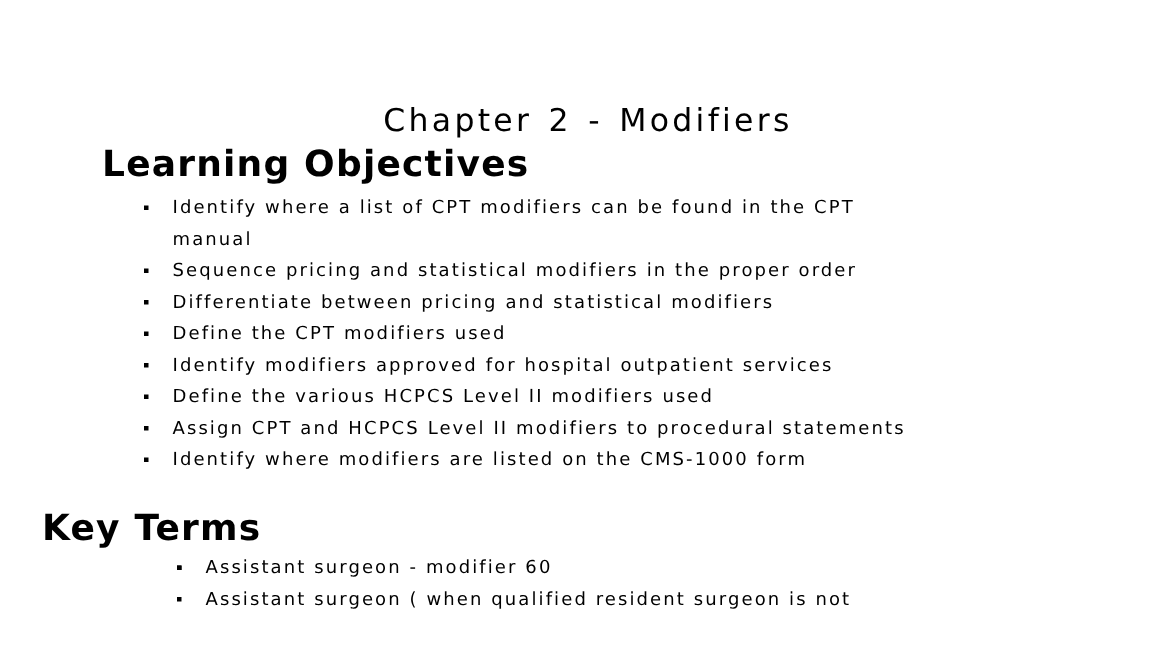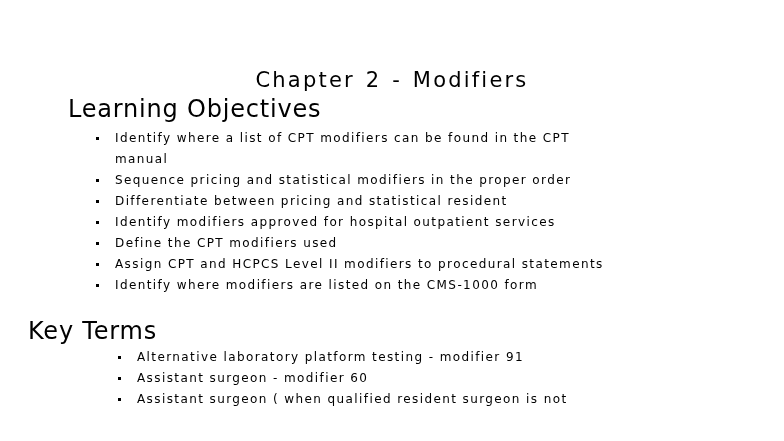--- a/index.html
+++ b/index.html
@@ -11,21 +11,21 @@
   }
   .page { width:784px; height:441px; padding-top:68px; overflow:hidden; background:#ffffff; }
 
   .doc-title {
     font-size:21px; line-height:25px; font-weight:normal;
     letter-spacing:2.2px; word-spacing:2px;
     text-align:center;
   }
 
   .section-heading {
-    font-size:24px; line-height:29px; font-weight:normal;
+    font-size:24px; line-height:29px; font-weight:bold;
     letter-spacing:0.8px;
     margin-left:68px;
   }
   .h-learning { margin-top:2px; }
   .h-keyterms { margin-top:21px;margin-left:28px; }
 
   ul.bullets {
     list-style:none;
     font-size:12px; line-height:21px;
     letter-spacing:1.4px;
@@ -46,28 +46,29 @@
 <div class="page">
 
   <div class="doc-title">Chapter 2 - Modifiers</div>
 
   <h1 class="section-heading h-learning">Learning Objectives</h1>
 
   <ul class="bullets list-objectives">
     <li><span class="bullet"></span><span class="li-text">Identify where a list of CPT modifiers can be found in the CPT
 manual</span></li>
     <li><span class="bullet"></span><span class="li-text">Sequence pricing and statistical modifiers in the proper order</span></li>
-    <li><span class="bullet"></span><span class="li-text">Differentiate between pricing and statistical resident</span></li>
+    <li><span class="bullet"></span><span class="li-text">Differentiate between pricing and statistical modifiers</span></li>
+    <li><span class="bullet"></span><span class="li-text">Define the CPT modifiers used</span></li>
     <li><span class="bullet"></span><span class="li-text">Identify modifiers approved for hospital outpatient services</span></li>
-    <li><span class="bullet"></span><span class="li-text">Define the CPT modifiers used</span></li>
+    <li><span class="bullet"></span><span class="li-text">Define the various HCPCS Level II modifiers used</span></li>
     <li><span class="bullet"></span><span class="li-text">Assign CPT and HCPCS Level II modifiers to procedural statements</span></li>
     <li><span class="bullet"></span><span class="li-text">Identify where modifiers are listed on the CMS-1000 form</span></li>
   </ul>
 
   <h1 class="section-heading h-keyterms">Key Terms</h1>
 
   <ul class="bullets list-keyterms">
-    <li><span class="bullet"></span><span class="li-text">Alternative laboratory platform testing - modifier 91</span></li>
+    <li><span class="bullet"></span></li>
     <li><span class="bullet"></span><span class="li-text">Assistant surgeon - modifier 60</span></li>
     <li><span class="bullet"></span><span class="li-text">Assistant surgeon ( when qualified resident surgeon is not</span></li>
   </ul>
 
 </div>
 
 </body></html>

